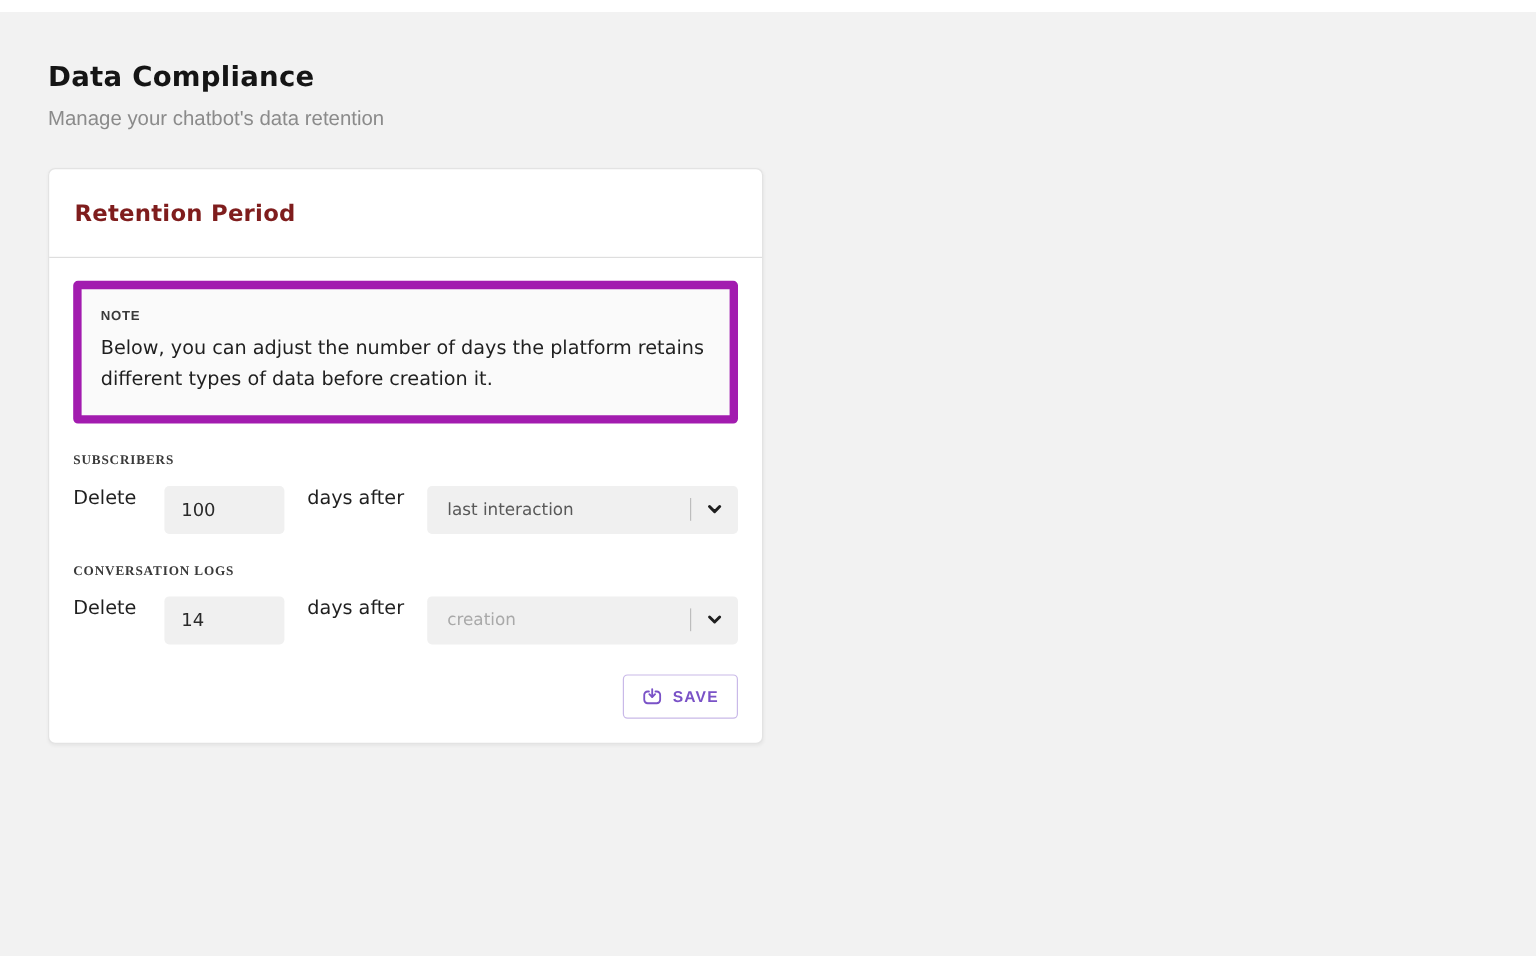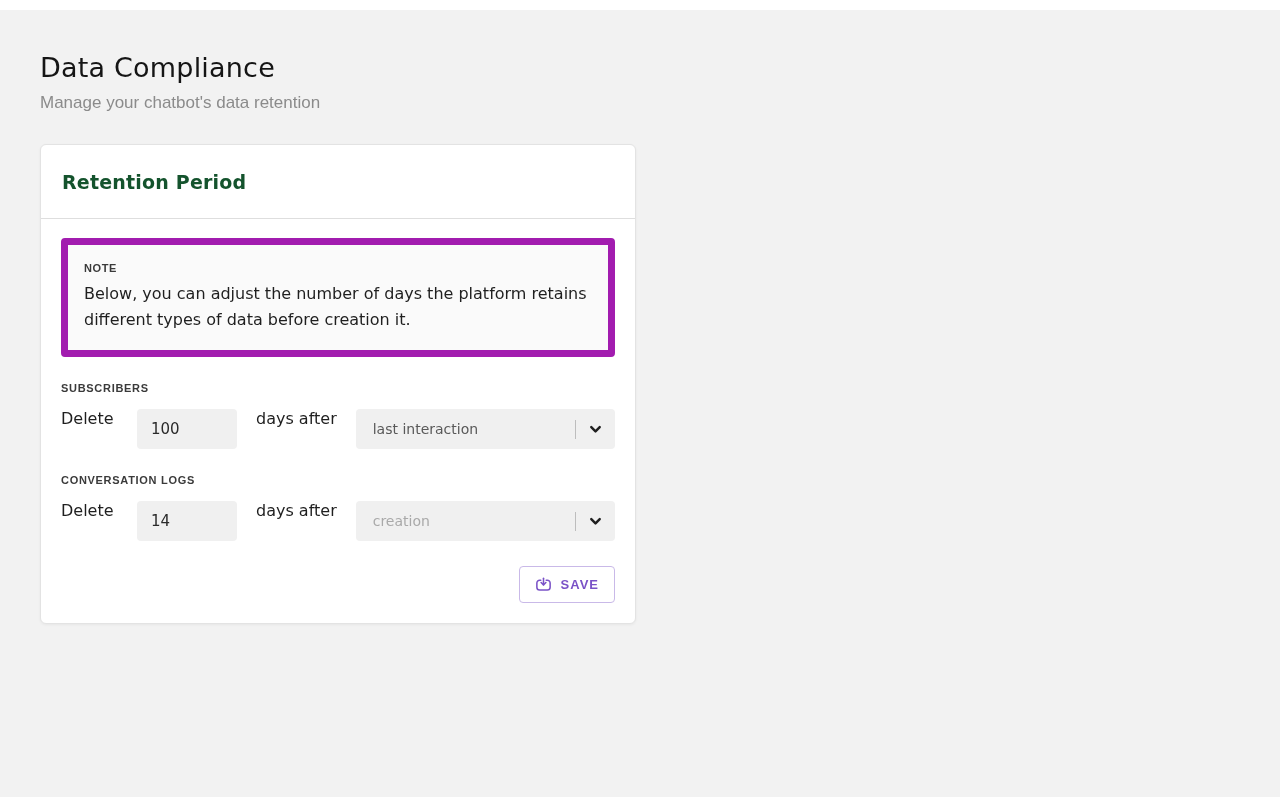--- a/index.html
+++ b/index.html
@@ -9,22 +9,22 @@
     font-family: "DejaVu Sans", sans-serif;
     overflow: hidden;
   }
   .top-strip {
     height: 10px; width: 100%; background: #ffffff;
   }
   .content {
     padding: 42px 40px 0 40px;
   }
   .page-title {
-    font-size: 27px;
-    font-weight: 400;
+    font-size: 23px;
+    font-weight: 700;
     color: #151515;
     letter-spacing: 0.2px;
     line-height: 1.2;
     font-family: "DejaVu Sans", sans-serif;
   }
   .page-subtitle {
     margin-top: 9px;
     font-size: 17px;
     color: #8b8b8b;
     font-family: "Liberation Sans", sans-serif;
@@ -37,21 +37,21 @@
     border-radius: 6px;
     box-shadow: 0 1px 3px rgba(0,0,0,0.05);
   }
   .card-header {
     padding: 26px 21px 25px 21px;
     border-bottom: 1px solid #dedede;
   }
   .card-title {
     font-size: 19px;
     font-weight: 800;
-    color: #14532d;
+    color: #7f1d1d;
     letter-spacing: 0.2px;
   }
   .card-body {
     padding: 19px 20px 20px 20px;
   }
   .note-box {
     background: #fafafa;
     border: 7px solid #a21caf;
     border-radius: 4px;
     padding: 17px 16px;
@@ -71,21 +71,21 @@
     color: #1f1f1f;
     max-width: 505px;
     font-family: "DejaVu Sans", sans-serif;
   }
   .field-label {
     font-size: 11px;
     font-weight: 700;
     letter-spacing: 0.7px;
     color: #3a3a3a;
     margin-bottom: 15px;
-    font-family: Liberation Sans, sans-serif;
+    font-family: Liberation Serif, serif;
   }
   .retention-row {
     display: flex;
     align-items: flex-start;
     margin-bottom: 25px;
   }
   .row-text {
     font-size: 16px;
     color: #1f1f1f;
   }

